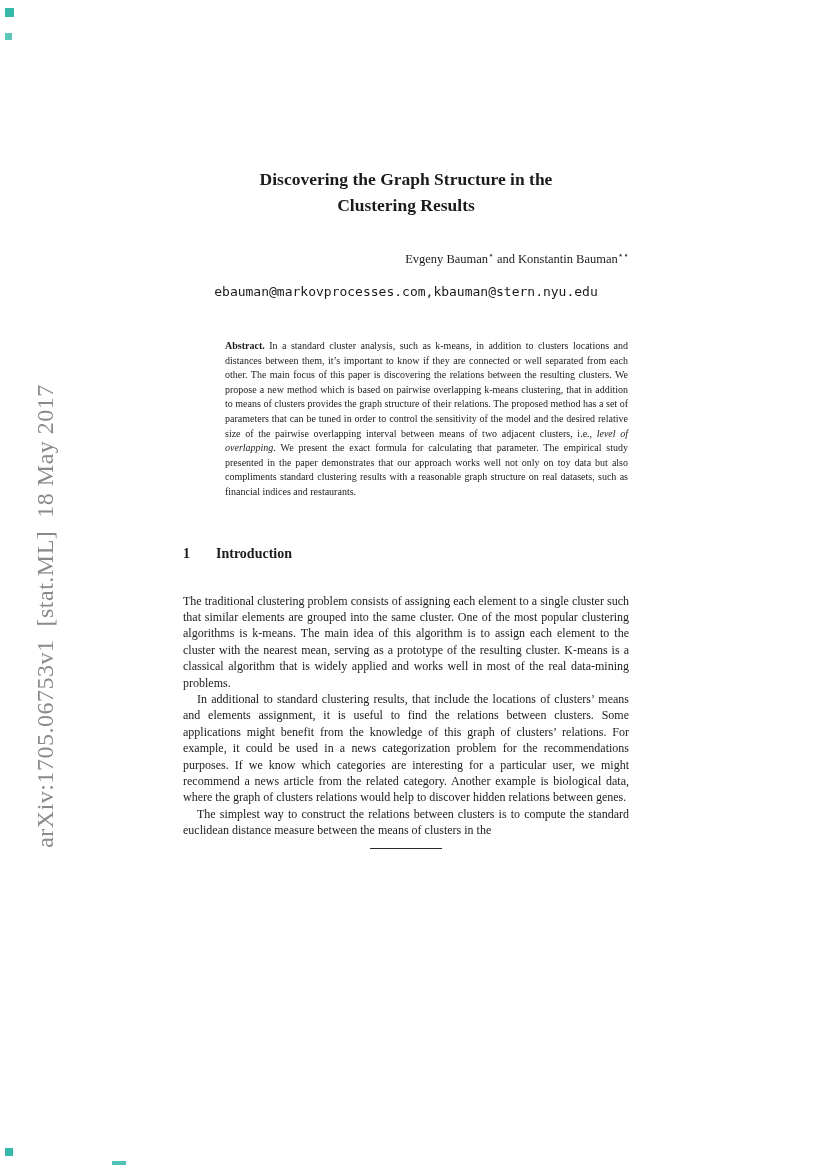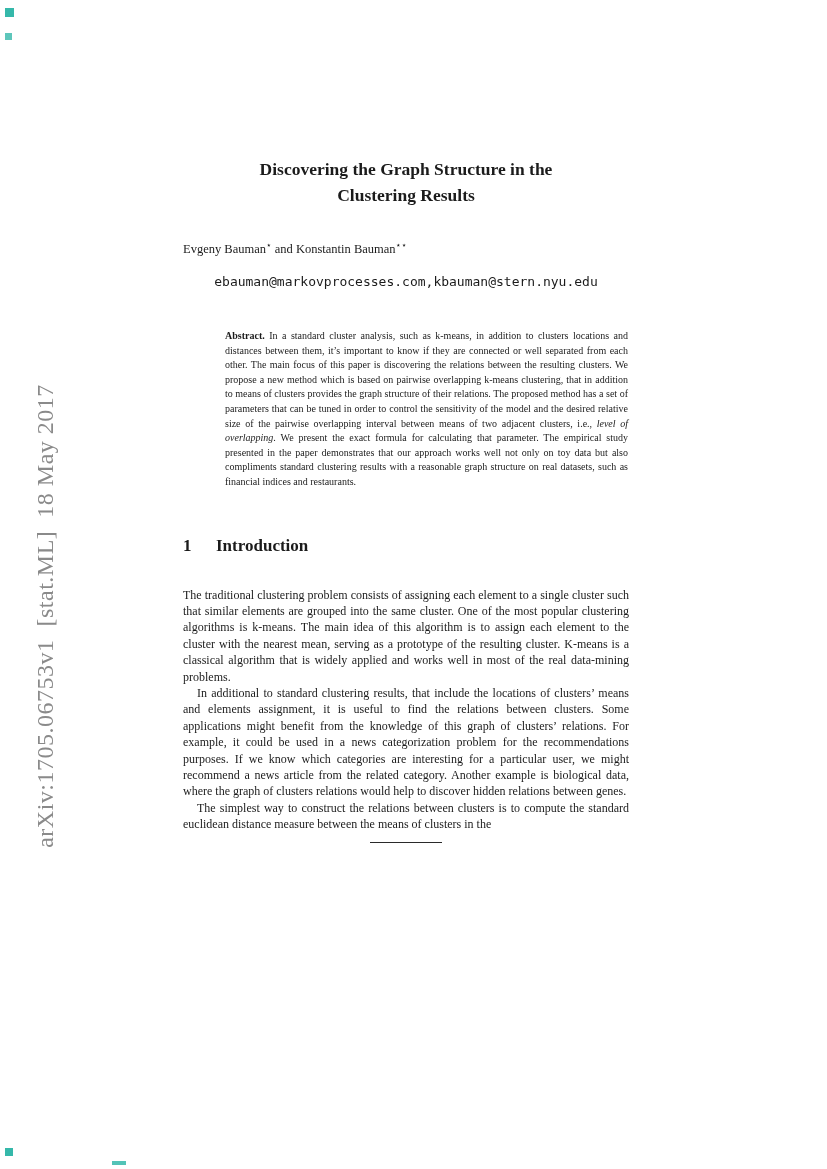--- a/index.html
+++ b/index.html
@@ -27,33 +27,33 @@
     transform: rotate(-90deg);
     text-align: center;
     font-size: 24px;
     letter-spacing: 0.5px;
     color: #8a8a8a;
     white-space: nowrap;
   }
   .content {
     position: absolute;
     left: 183px;
-    top: 6px;
+    top: 16px;
     width: 446px;
   }
   .title {
     margin-top: 150px;
     text-align: center;
     font-size: 17.5px;
     font-weight: bold;
     line-height: 26px;
   }
   .authors {
     margin-top: 34px;
-    text-align: left;
+    text-align: right;
     font-size: 12.5px;
   }
   .authors sup {
     font-size: 9px;
     line-height: 0;
   }
   .email {
     margin-top: 17px;
     text-align: center;
     font-family: "DejaVu Sans Mono", "Liberation Mono", monospace;
@@ -68,21 +68,21 @@
     text-align: justify;
   }
   .abstract .abstract-label {
     font-weight: bold;
   }
   .abstract .em {
     font-style: italic;
   }
   .section-heading {
     margin: 46px 0 0 0;
-    font-size: 17px;
+    font-size: 14px;
     font-weight: bold;
   }
   .section-heading .sec-num {
     display: inline-block;
     width: 33px;
   }
   .body-text {
     margin-top: 31px;
     font-size: 12px;
     line-height: 16.4px;

